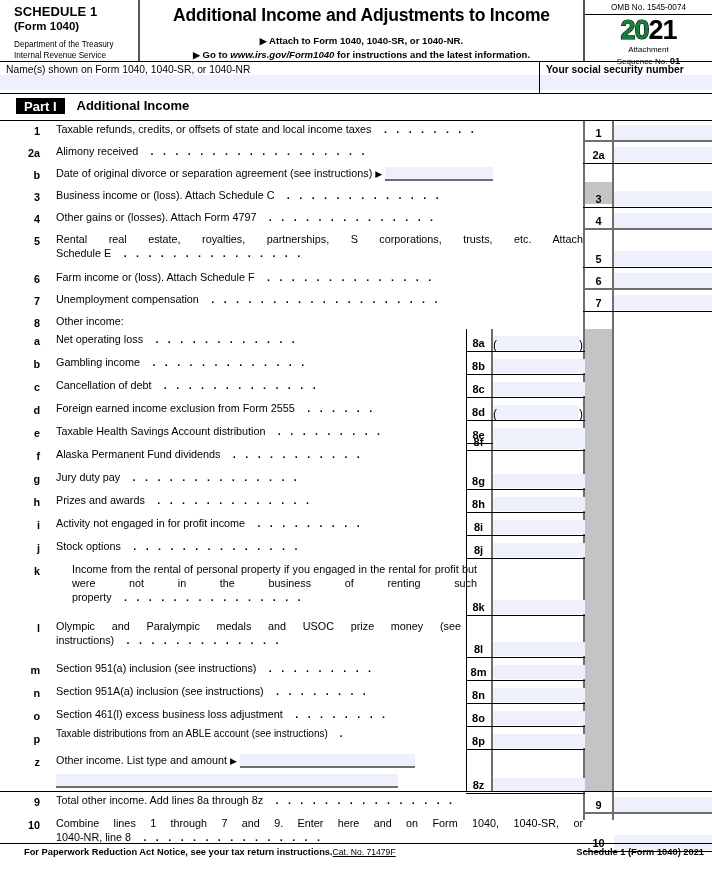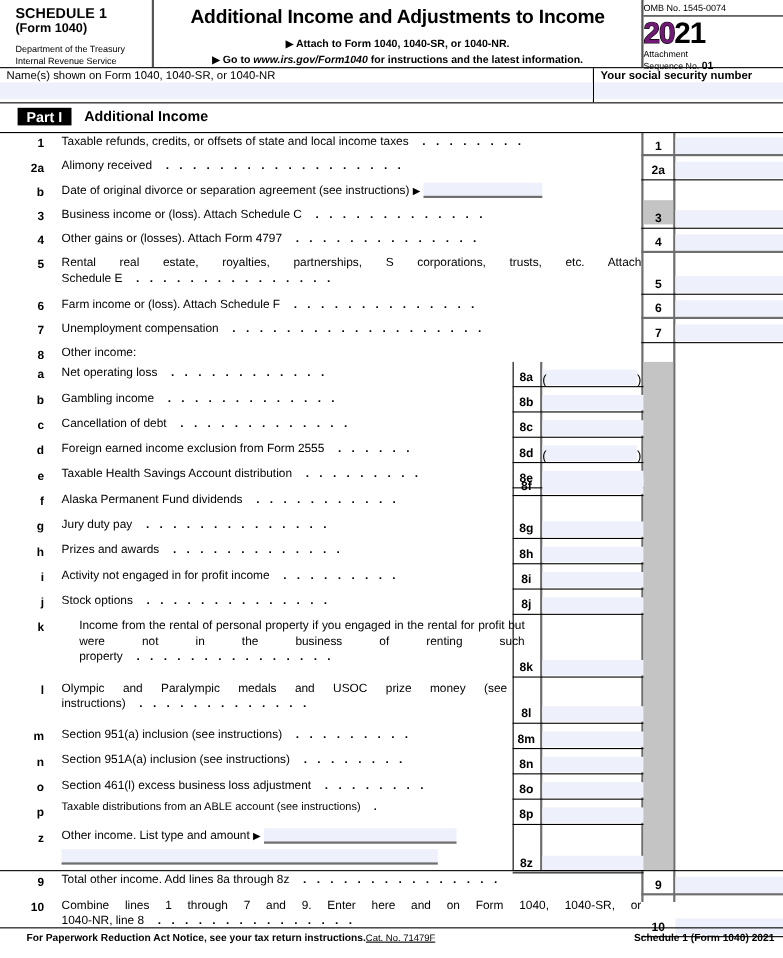--- a/index.html
+++ b/index.html
@@ -32,29 +32,29 @@
     flex: 1 1 auto; text-align: center; padding-top: 5px;
     border-right: 2px solid #555;
   }
   .hdr-mid .title { font-size: 17.5px; font-weight: bold; letter-spacing: -.2px; }
   .hdr-mid .sub1 { font-size: 9.6px; font-weight: bold; margin-top: 9px; }
   .hdr-mid .sub2 { font-size: 9.6px; font-weight: bold; margin-top: 3px; }
   .hdr-mid .sub2 i { font-style: italic; }
   .tri { font-size: 9px; }
 
   .hdr-right {
-    width: 127px; flex: none; text-align: left; padding-top: 3px;
+    width: 127px; flex: none; text-align: center; padding-top: 3px;
   }
   .hdr-right .omb { font-size: 8.2px; padding-bottom: 2px; border-bottom: 1px solid #000; }
   .hdr-right .year {
     font-size: 27px; font-weight: bold; line-height: 1.05;
     margin-top: 1px; letter-spacing: -1px;
   }
   .hdr-right .year .hollow {
-    color: #701a75;
+    color: #15803d;
     -webkit-text-stroke: 1.1px #000;
     paint-order: stroke fill;
   }
   .hdr-right .attach { font-size: 8px; line-height: 1.25; margin-top: 1px; }
   .hdr-right .attach .seq { font-size: 9.5px; font-weight: bold; }
 
   
   .namerow { display: flex; height: 32px; border-bottom: 1px solid #000; }
   .namerow .nm { flex: 1 1 auto; border-right: 1px solid #000; }
   .namerow .ss { width: 172px; flex: none; }

